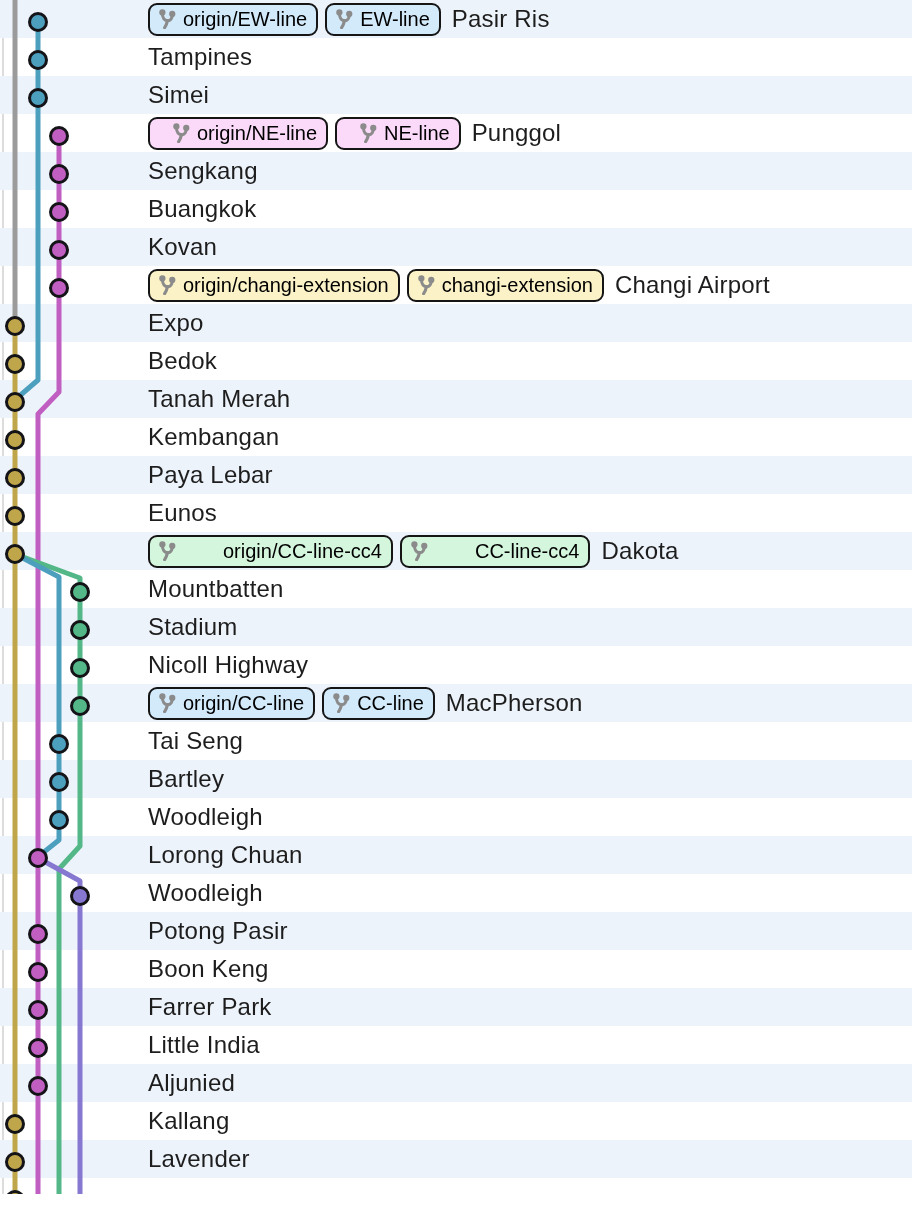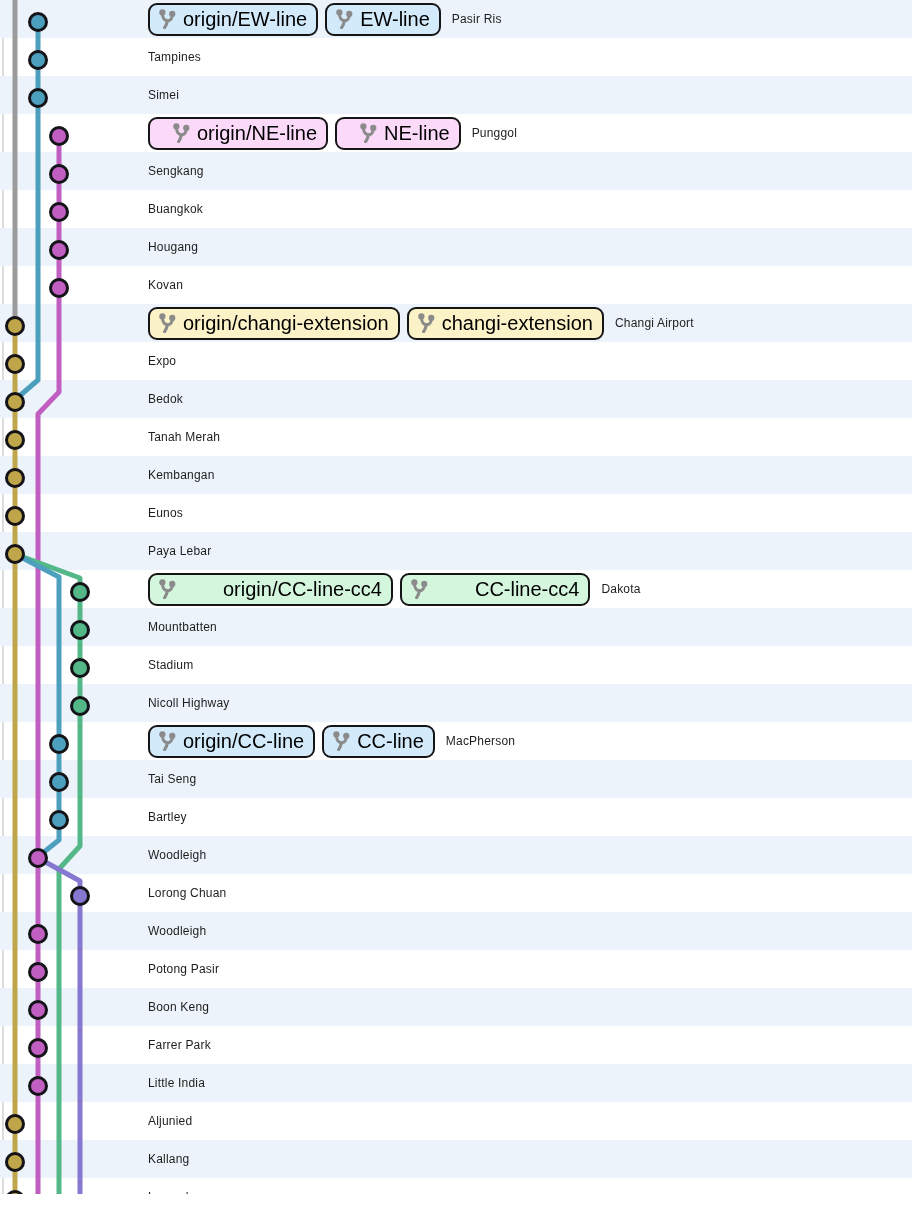--- a/index.html
+++ b/index.html
@@ -14,21 +14,21 @@
     position:relative; width:912px; height:1194px; background:#ffffff;
     overflow:hidden; font-family:"Liberation Sans", sans-serif;
   }
   .edge{position:absolute;left:2px;top:0;width:2px;height:100%;background:var(--left-edge);}
   .rows{position:absolute;inset:0;}
   .row{
     height:38px; display:flex; align-items:center; padding-left:148px;
     box-sizing:border-box; white-space:nowrap;
   }
   .rows > .row:nth-child(odd){background:var(--row-stripe);}
-  .label{font-size:12px; color:var(--text); letter-spacing:.2px;}
+  .label{font-size:24px; color:var(--text); letter-spacing:.2px;}
   .badge{
     display:inline-flex; align-items:center; border:2px solid var(--badge-border);
     border-radius:9px; padding:2px 9px 3px 8px; margin-right:7px;
     font-size:20px; color:#000; line-height:1.2;
   }
   .badge .btxt{margin-left:6px;}
   .b-blue{background:var(--badge-blue);}
   .b-pink{background:var(--badge-pink);padding-left:22px;}
   .b-yellow{background:var(--badge-yellow);}
   .b-green{background:var(--badge-green);gap:40px;}
@@ -105,23 +105,20 @@
         </span>
       <span class="label">Punggol</span>
     </div>
     <div class="row">
         <span class="label">Sengkang</span>
       </div>
     <div class="row">
         <span class="label">Buangkok</span>
       </div>
     <div class="row">
-        <span class="label">Hougang</span>
-      </div>
-    <div class="row">
         <span class="label">Kovan</span>
       </div>
     <div class="row">
       <span class="badge b-yellow">
           <svg class="bicon" viewBox="0 0 20 22" width="19" height="21">
             <circle cx="4.6" cy="4.6" r="3.3"></circle>
             <circle cx="15" cy="6.2" r="3.3"></circle>
             <path d="M4.6 5.5 C4.8 10.5 6.5 13.2 10 13.3 C13.2 13.4 15 10.8 15 6.8" stroke-width="3.1"></path>
             <path d="M10 13.3 C9.4 16.2 8.4 18.6 7 20.6" stroke-width="3.3"></path>
           </svg>
@@ -144,24 +141,24 @@
     <div class="row">
         <span class="label">Bedok</span>
       </div>
     <div class="row">
         <span class="label">Tanah Merah</span>
       </div>
     <div class="row">
         <span class="label">Kembangan</span>
       </div>
     <div class="row">
+        <span class="label">Paya Lebar</span>
+      </div>
+    <div class="row">
         <span class="label">Eunos</span>
-      </div>
-    <div class="row">
-        <span class="label">Paya Lebar</span>
       </div>
     <div class="row">
       <span class="badge b-green">
           <svg class="bicon" viewBox="0 0 20 22" width="19" height="21">
             <circle cx="4.6" cy="4.6" r="3.3"></circle>
             <circle cx="15" cy="6.2" r="3.3"></circle>
             <path d="M4.6 5.5 C4.8 10.5 6.5 13.2 10 13.3 C13.2 13.4 15 10.8 15 6.8" stroke-width="3.1"></path>
             <path d="M10 13.3 C9.4 16.2 8.4 18.6 7 20.6" stroke-width="3.3"></path>
           </svg>
           <span class="btxt">origin/CC-line-cc4</span>

